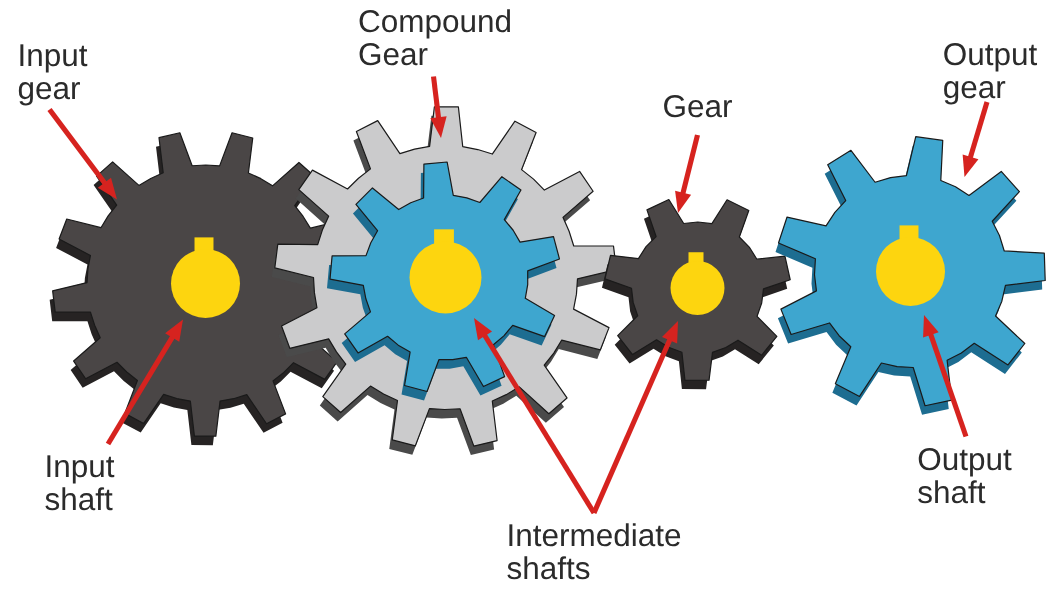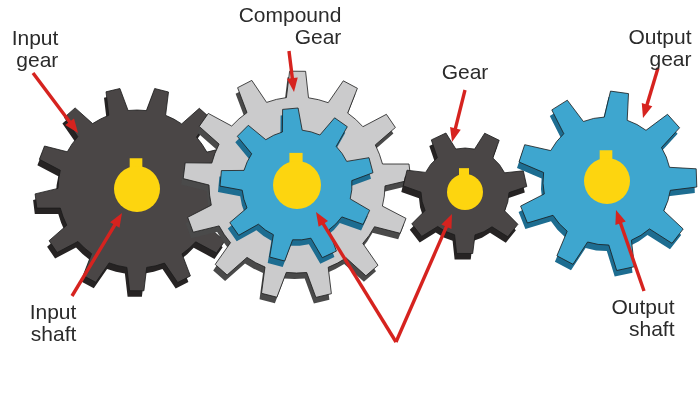--- a/index.html
+++ b/index.html
@@ -7,21 +7,21 @@
     position:relative;
     width:700px;height:400px;
     background:#ffffff;
     overflow:hidden;
     font-family:"Liberation Sans", sans-serif;
   }
   .stage svg{position:absolute;left:0;top:0;}
   .label{
     position:absolute;
     transform:translateX(-50%);
-    text-align:right;
+    text-align:left;
     color:#2b2b2b;
     font-size:21px;
     line-height:22px;
     white-space:nowrap;
   }
 </style>
 </head>
 <body>
 
 <div class="stage">
@@ -102,18 +102,20 @@
   </div>
   <div class="label" style="left: 660px; top: 26px;">
     <div>Output</div>
     <div>gear</div>
   </div>
   <div class="label" style="left: 53px; top: 301px;">
     <div>Input</div>
     <div>shaft</div>
   </div>
   <div class="label" style="left: 396px; top: 347px;">
+    <div>Intermediate</div>
+    <div>shafts</div>
   </div>
   <div class="label" style="left: 643px; top: 296px;">
     <div>Output</div>
     <div>shaft</div>
   </div>
 </div>
 
 </body></html>

